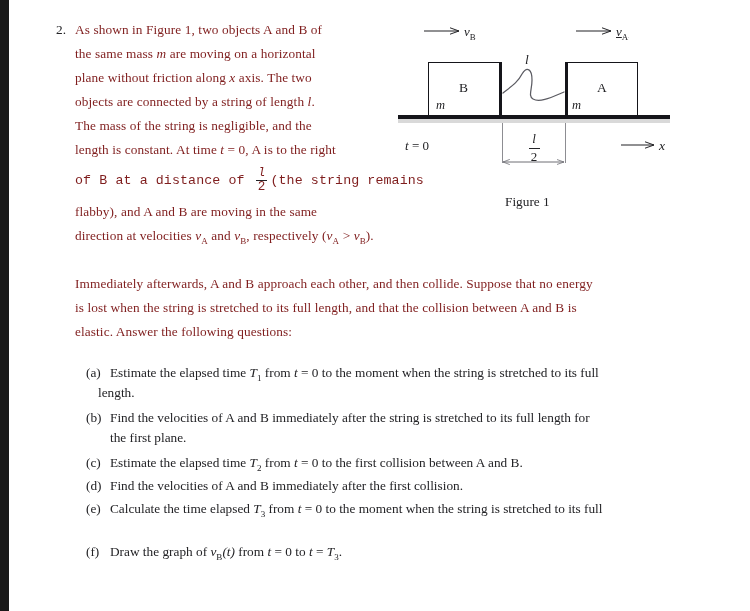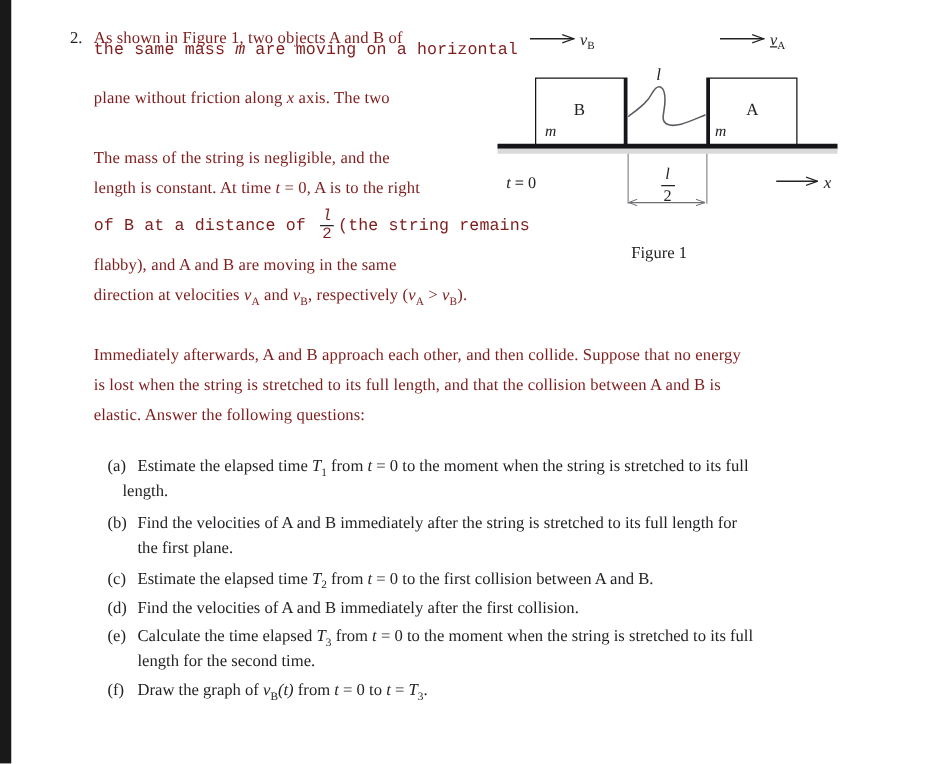--- a/index.html
+++ b/index.html
@@ -159,28 +159,31 @@
 <div id="page">
 
   <div id="scan-edge"></div>
 
   <div class="num-marker" style="top:22px;">2.</div>
 
   <div class="body-line" style="left:75px; top:22px;">
     <span>As shown in Figure 1, two objects A and B of</span>
   </div>
 
-  <div class="body-line" style="left:75px; top:32px;font-family:Liberation Mono, monospace;">
+  <div class="body-line" style="left:75px; top:46px;">
     <span>the same mass </span><i>m</i><span> are moving on a horizontal</span>
   </div>
 
   <div class="body-line" style="left:75px; top:70px;font-family:Liberation Serif, serif;">
     <span>plane without friction along </span><i>x</i><span> axis. The two</span>
   </div>
 
+  <div class="body-line" style="left:75px; top:94px;">
+    <span>objects are connected by a string of length </span><i>l</i><span>.</span>
+  </div>
 
   <div class="body-line" style="left:75px; top:118px;">
     <span>The mass of the string is negligible, and the</span>
   </div>
 
   <div class="body-line" style="left:75px; top:142px;">
     <span>length is constant. At time </span><i>t</i><span> = 0, A is to the right</span>
   </div>
 
   <div class="body-line" style="left:75px; top:168px;font-family:Liberation Mono, monospace;">
@@ -223,21 +226,20 @@
     <span>Estimate the elapsed time </span><i><span>T</span><sub>2</sub></i><span> from </span><i>t</i><span> = 0 to the first collision between A and B.</span>
   </div>
 
   <div class="list-label list-item" style="left:86px; top:478px;">(d)</div>
   <div class="list-item" style="left:110px; top:478px;">Find the velocities of A and B immediately after the first collision.</div>
 
   <div class="list-label list-item" style="left:86px; top:501px;">(e)</div>
   <div class="list-item" style="left:110px; top:501px;">
     <span>Calculate the time elapsed </span><i><span>T</span><sub>3</sub></i><span> from </span><i>t</i><span> = 0 to the moment when the string is stretched to its full</span>
   </div>
-  <div class="list-item" style="left:110px; top:521px;">length for the second time.</div>
 
   <div class="list-label list-item" style="left:86px; top:544px;">(f)</div>
   <div class="list-item" style="left:110px; top:544px;">
     <span>Draw the graph of  </span><i><span>v</span><sub>B</sub></i><i>(t)</i><span>  from </span><i>t</i><span> = 0 to </span><i>t</i><span> = </span><i><span>T</span><sub>3</sub></i><span>.</span>
   </div>
 
   <div id="figure">
 
     <div class="fig-text" style="left:464px; top:24px;">
       <i><span>v</span><sub>B</sub></i>

